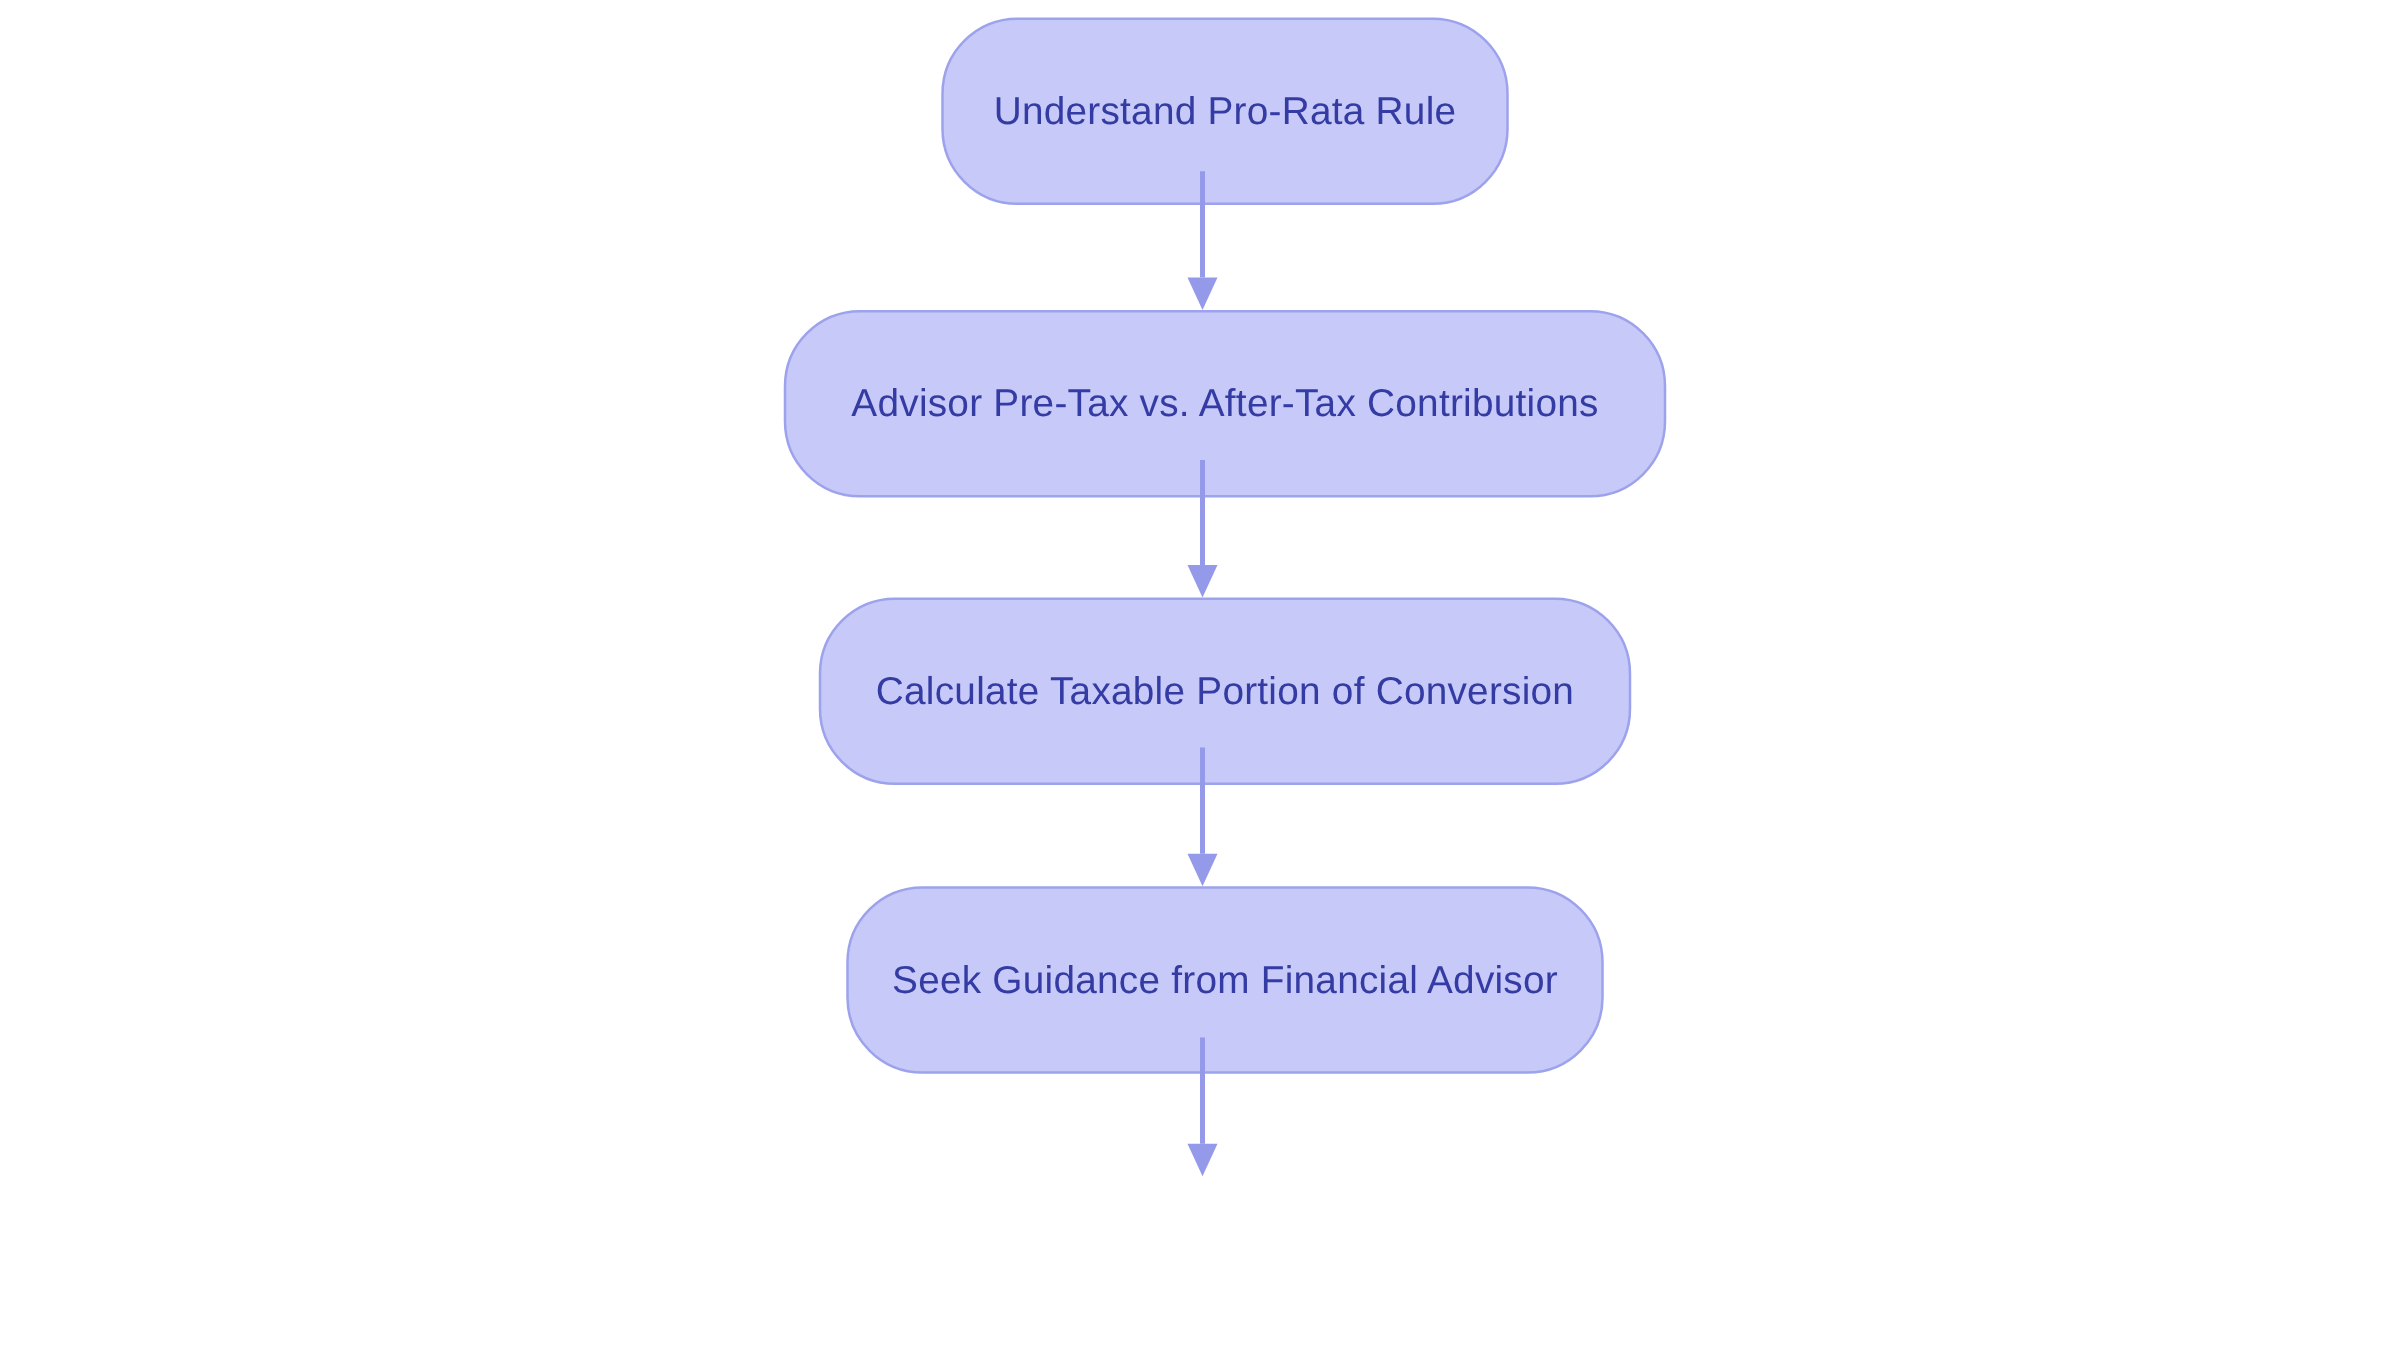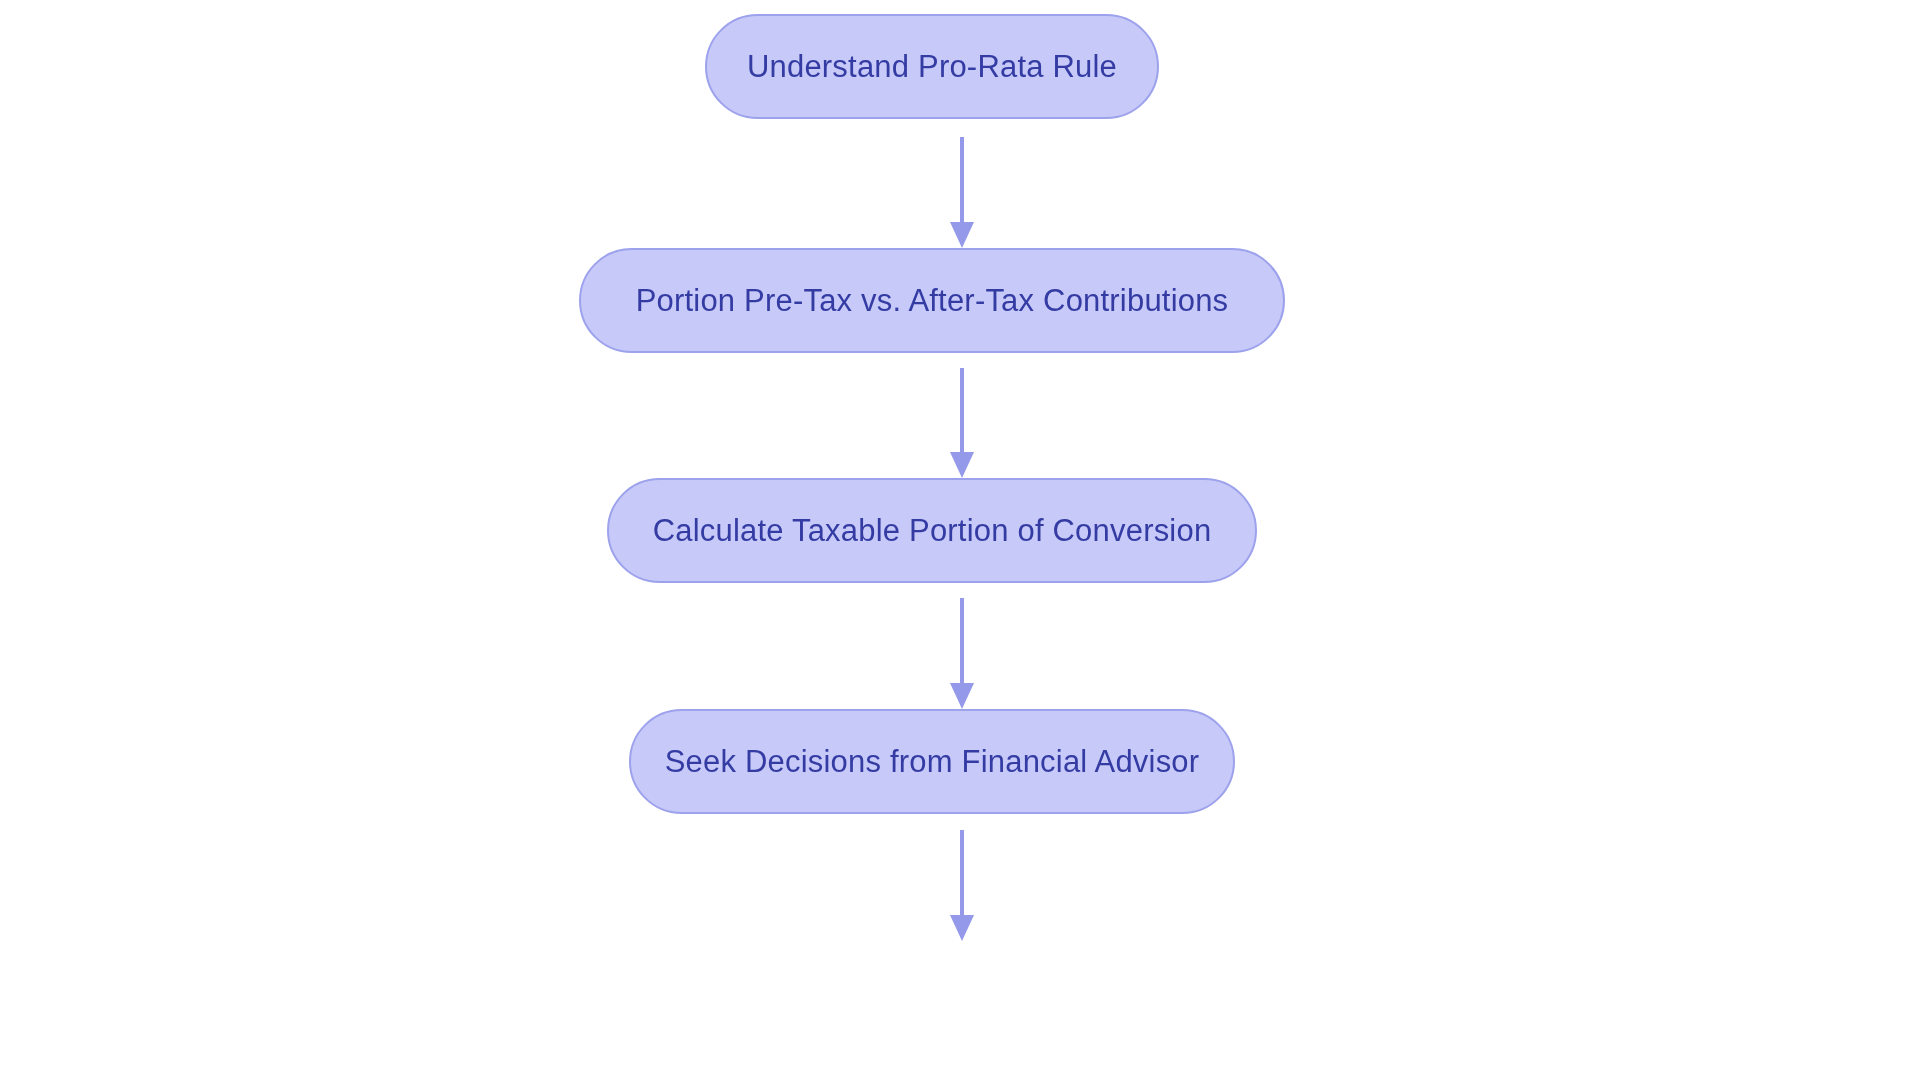--- a/index.html
+++ b/index.html
@@ -13,23 +13,23 @@
     position: relative;
     overflow: hidden;
     font-family: "Liberation Sans", sans-serif;
   }
   .canvas {
     position: absolute;
     inset: 0;
   }
   .node {
     position: absolute;
-    left: 932px;
+    left: 980px;
     transform: translateX(-50%);
-    height: 105px;
+    height: 150px;
     border-radius: 61px;
     background: var(--node-fill, #C7C9F8);
     border: 2px solid var(--node-border, #9DA2EC);
     color: var(--node-text, #343CA4);
     display: flex;
     align-items: center;
     justify-content: center;
     font-size: 31px;
     font-weight: 500;
     letter-spacing: 0.2px;
@@ -72,35 +72,35 @@
 
 <div class="canvas">
 
   <div class="node node-1">Understand Pro-Rata Rule</div>
 
   <div class="arrow arrow-1">
     <div class="stem"></div>
     <div class="head"></div>
   </div>
 
-  <div class="node node-2">Portion Pre-Tax vs. After-Tax Contributions</div>
+  <div class="node node-2">Advisor Pre-Tax vs. After-Tax Contributions</div>
 
   <div class="arrow arrow-2">
     <div class="stem"></div>
     <div class="head"></div>
   </div>
 
   <div class="node node-3">Calculate Taxable Portion of Conversion</div>
 
   <div class="arrow arrow-3">
     <div class="stem"></div>
     <div class="head"></div>
   </div>
 
-  <div class="node node-4">Seek Decisions from Financial Advisor</div>
+  <div class="node node-4">Seek Guidance from Financial Advisor</div>
 
   <div class="arrow arrow-4">
     <div class="stem"></div>
     <div class="head"></div>
   </div>
 
 
 </div>
 
 </body></html>

